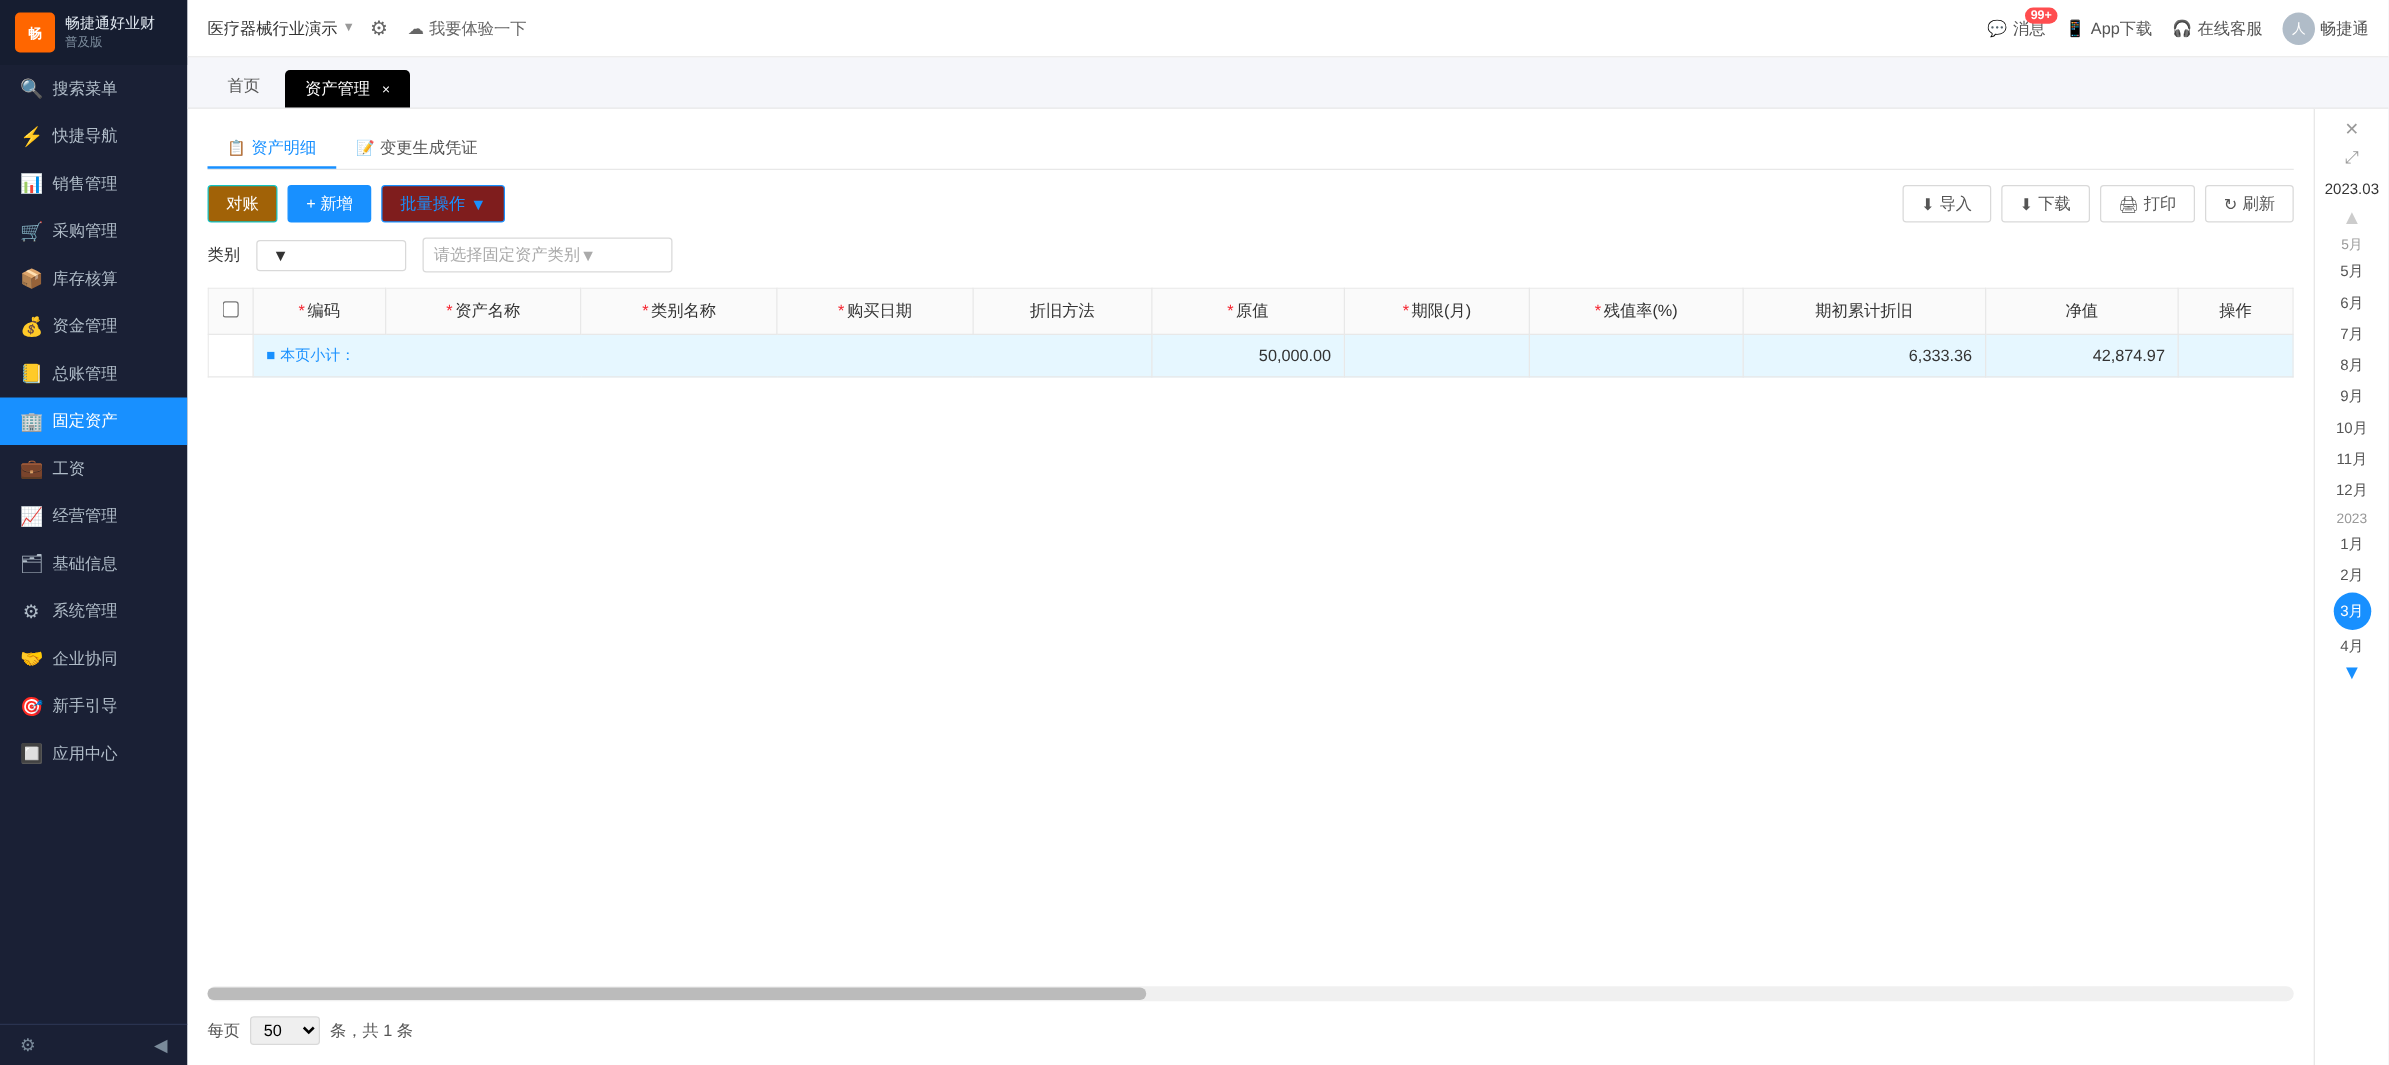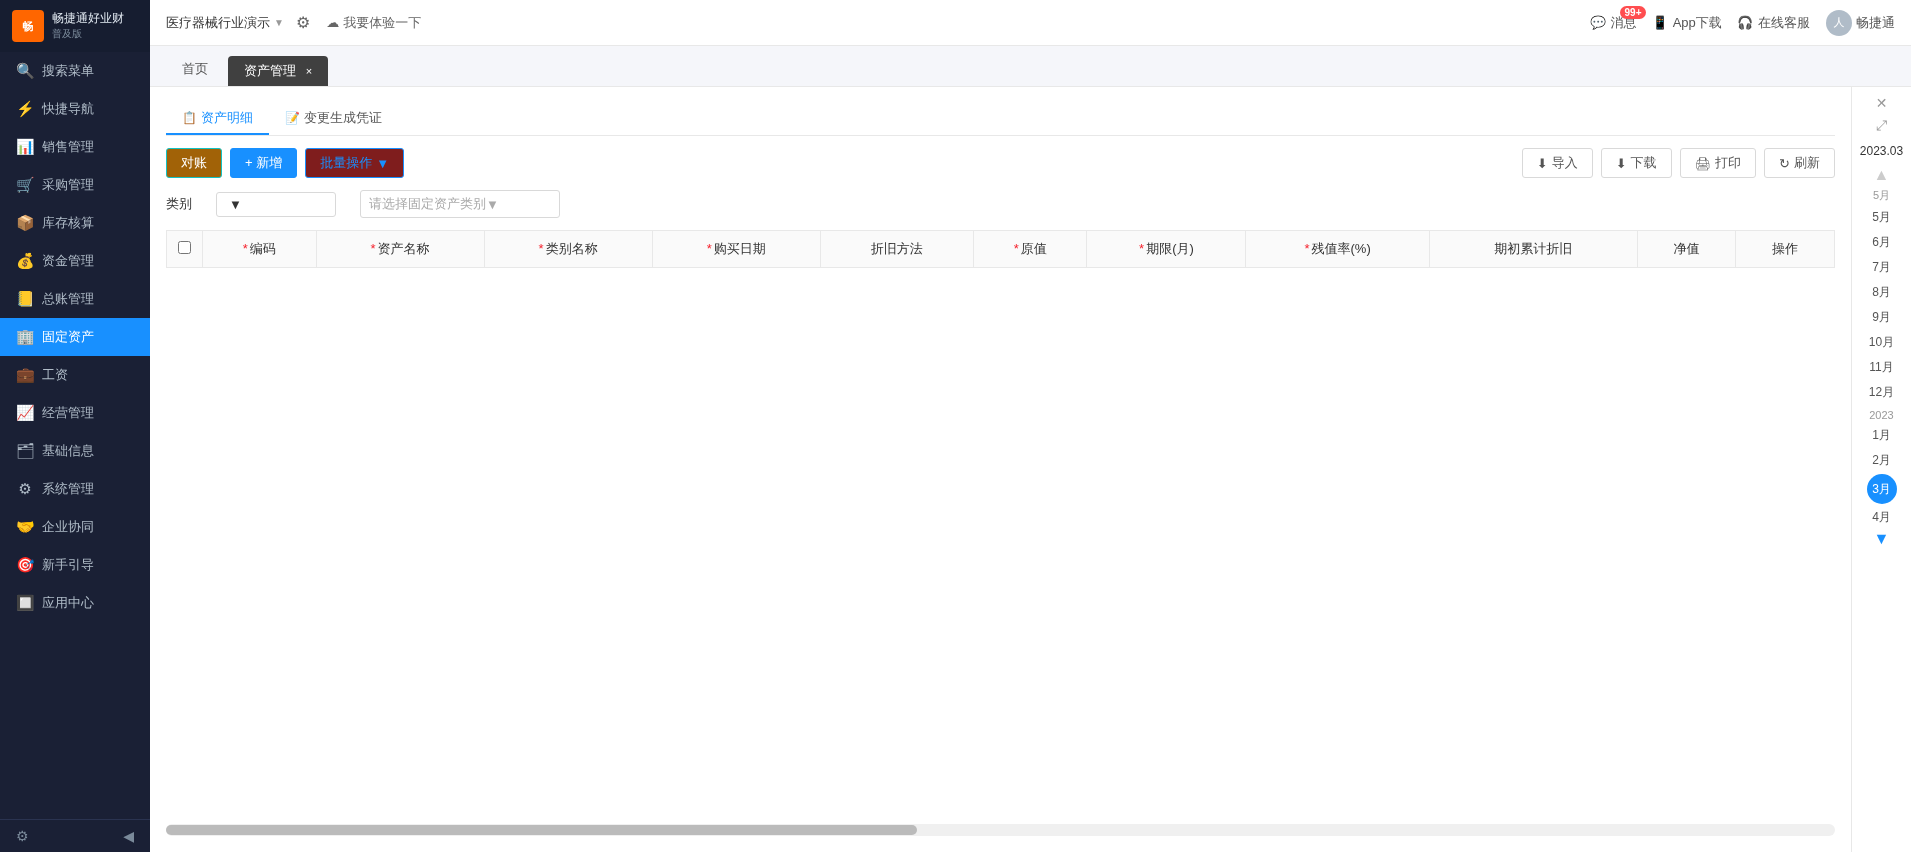--- a/index.html
+++ b/index.html
@@ -110,21 +110,21 @@
     }
     .tab {
       padding: 6px 16px;
       border-radius: 4px 4px 0 0;
       cursor: pointer;
       font-size: 13px;
       color: #555;
       background: #e8e8ee;
     }
     .tab.active {
-      background: #404040; color: #fff;
+      background: #000000; color: #fff;
     }
     .tab .close-btn { margin-left: 6px; font-size: 11px; cursor: pointer; }
     .tab-home { background: transparent; border-bottom: 2px solid transparent; }
 
     
     .content-area {
       flex: 1;
       display: flex;
       overflow: hidden;
     }
@@ -173,21 +173,21 @@
     .btn-primary { background: #1890ff; color: #fff; border-color: #1890ff; }
     .btn-teal { background: #a16207; color: #fff; border-color: #13c2c2; }
     .btn-batch {
       background: #7f1d1d; color: #1890ff; border-color: #1890ff;
       display: flex; align-items: center; gap: 4px;
     }
     .btn-icon { color: #555; }
 
     
     .filter-row {
-      display: flex; align-items: center; gap: 24px; margin-bottom: 12px;
+      display: flex; align-items: center; gap: 13px; margin-bottom: 12px;
     }
     .filter-label { font-size: 13px; color: #333; }
     .filter-select {
       display: flex; align-items: center; gap: 4px;
       border: 1px solid #d9d9d9; border-radius: 3px;
       padding: 4px 8px; background: #fff; cursor: pointer; font-size: 13px; color: #333;
       min-width: 120px;
     }
     .filter-dropdown {
       border: 1px solid #d9d9d9; border-radius: 3px;
@@ -470,28 +470,49 @@
               <th><span class="required">*</span>期限(月)</th>
               <th><span class="required">*</span>残值率(%)</th>
               <th>期初累计折旧</th>
               <th>净值</th>
               <th>操作</th>
             </tr>
           </thead>
           <tbody id="table-body">
 
 
+            <tr>
+              <td></td>
+              <td colspan="5" class="td-subtotal" style="text-align:left; color:#1890ff; font-size:12px;">
+                <span style="color:#1890ff; margin-right:4px;">■</span>本页小计：
+              </td>
+              <td class="td-subtotal">50,000.00</td>
+              <td class="td-subtotal"></td>
+              <td class="td-subtotal"></td>
+              <td class="td-subtotal">6,333.36</td>
+              <td class="td-subtotal">42,874.97</td>
+              <td class="td-subtotal"></td>
+            </tr>
           </tbody>
         </table>
       </div>
 
       <div class="horizontal-scroll">
         <div class="horizontal-scroll-thumb"></div>
       </div>
 
+      <div class="pagination-row">
+        <span>每页</span>
+        <select class="page-size-select">
+          <option value="50">50</option>
+          <option value="100">100</option>
+          <option value="200">200</option>
+        </select>
+        <span>条，共 1 条</span>
+      </div>
 
     </div>
 
     <div class="right-panel">
       <span class="panel-close">✕</span>
       <span class="panel-expand">⤢</span>
       <div class="right-panel-header">2023.03</div>
       <span class="panel-nav">▲</span>
 
       <div class="timeline-year">5月</div>

